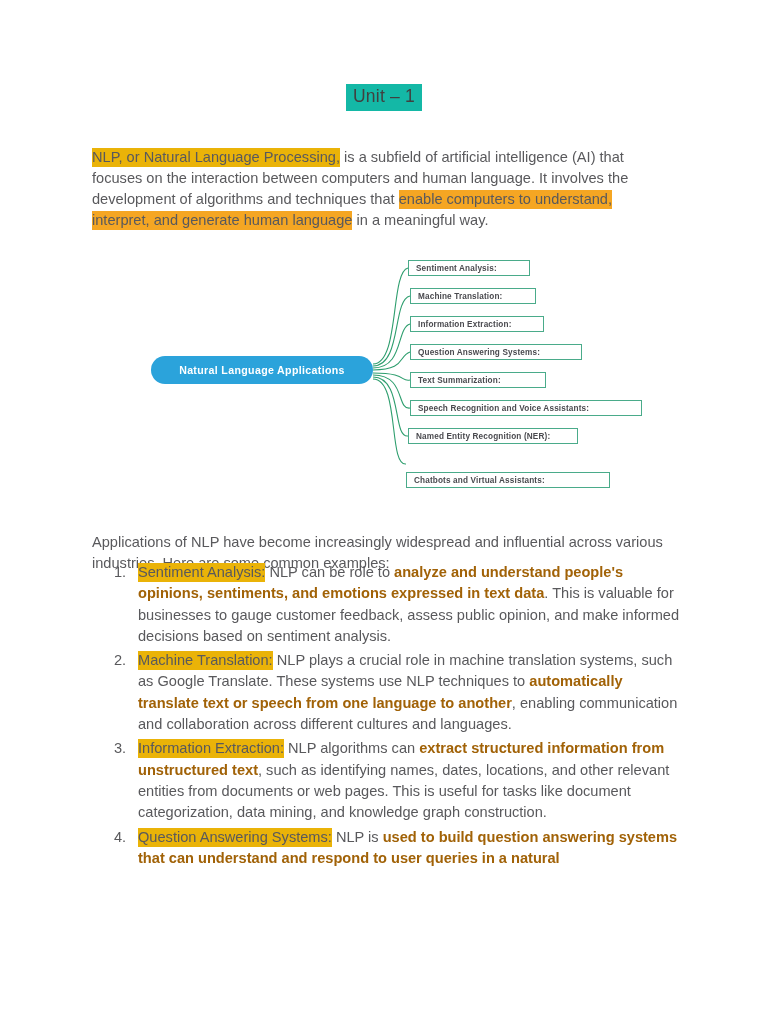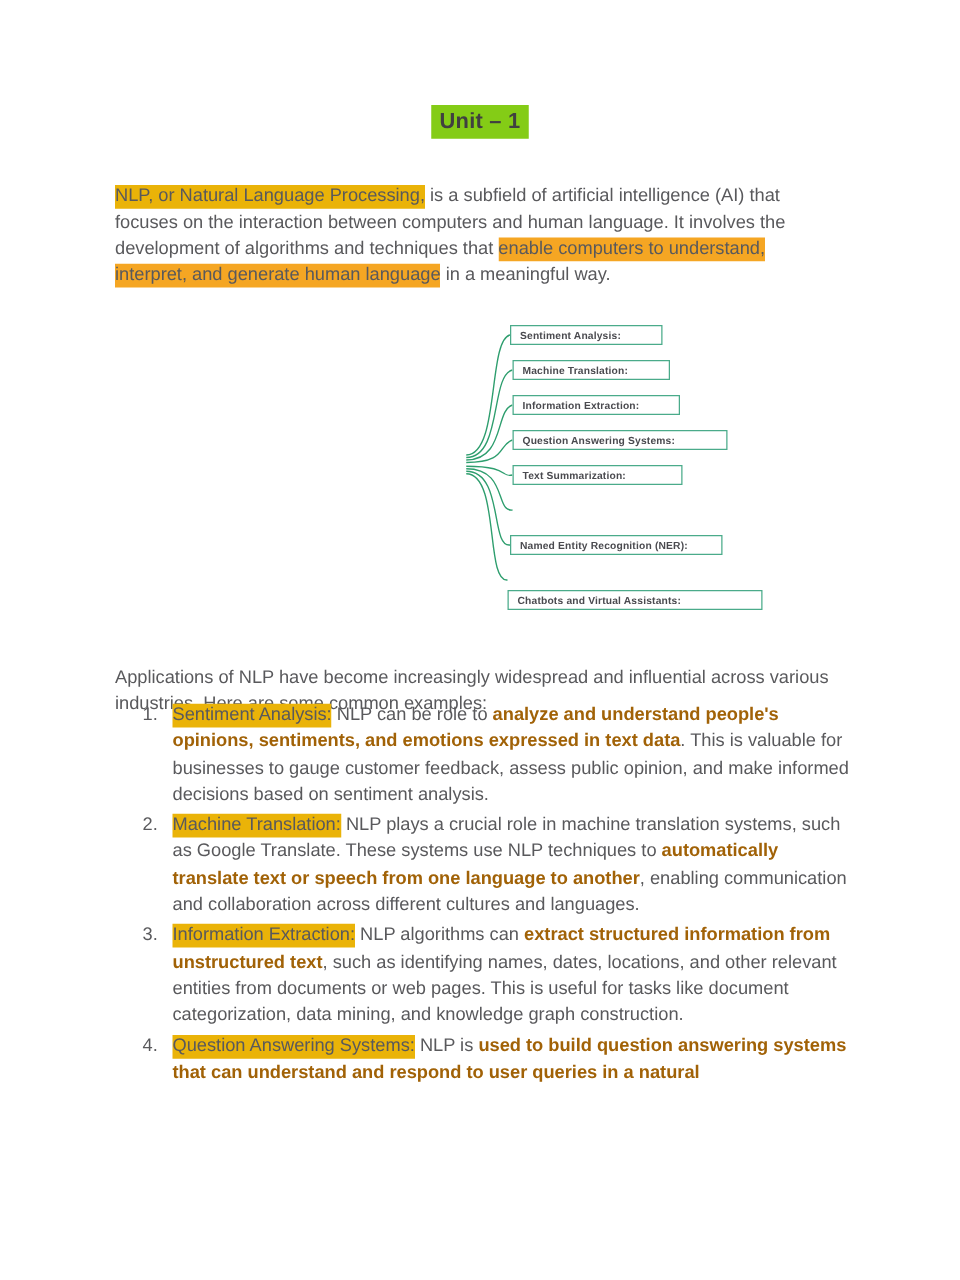--- a/index.html
+++ b/index.html
@@ -26,23 +26,23 @@
   .title-row {
     position: absolute;
     left: 0;
     right: 0;
     top: 84px;
     text-align: center;
   }
   .title {
     display: inline-block;
     font-size: 17.5px;
-    font-weight: bold;
+    font-weight: normal;
     color: #404040;
-    background: #84cc16;
+    background: #14b8a6;
     padding: 2px 7px 3px 7px;
     letter-spacing: 0.2px;
     line-height: 1.25;
   }
 
   
   .intro {
     position: absolute;
     left: 92px;
     top: 132px;
@@ -177,26 +177,28 @@
         <path d="M233,114 C262,114 252,48 270,44"></path>
         <path d="M233,116 C264,116 256,76 270,72"></path>
         <path d="M233,118 C266,118 258,104 270,100"></path>
         <path d="M233,121 C268,121 260,130 270,128"></path>
         <path d="M233,123 C266,123 256,158 270,156"></path>
         <path d="M233,125 C263,125 252,186 268,184"></path>
         <path d="M233,127 C260,127 248,214 266,212"></path>
       </g>
     </svg>
 
+    <div class="central-node">Natural Language Applications</div>
 
     <div class="leaf-node" style="left:268px; top:8px; width:122px;">Sentiment Analysis:</div>
     <div class="leaf-node" style="left:270px; top:36px; width:126px;">Machine Translation:</div>
     <div class="leaf-node" style="left:270px; top:64px; width:134px;">Information Extraction:</div>
     <div class="leaf-node" style="left:270px; top:92px; width:172px;">Question Answering Systems:</div>
     <div class="leaf-node" style="left:270px; top:120px; width:136px;">Text Summarization:</div>
+    <div class="leaf-node" style="left:270px; top:148px; width:232px;">Speech Recognition and Voice Assistants:</div>
     <div class="leaf-node" style="left:268px; top:176px; width:170px;">Named Entity Recognition (NER):</div>
     <div class="leaf-node" style="left:266px; top:220px; width:204px;">Chatbots and Virtual Assistants:</div>
   </div>
 
   <p class="apps-intro">Applications of NLP have become increasingly widespread and influential across various industries. Here are some common examples:</p>
 
   <ol class="num-list">
     <li class="num-item">
       <span class="num-marker">1.</span><span class="hl-cyan">Sentiment Analysis:</span><span> NLP can be role to </span><span class="b">analyze and understand people's opinions, sentiments, and emotions expressed in text data</span><span>. This is valuable for businesses to gauge customer feedback, assess public opinion, and make informed decisions based on sentiment analysis.</span>
     </li>

